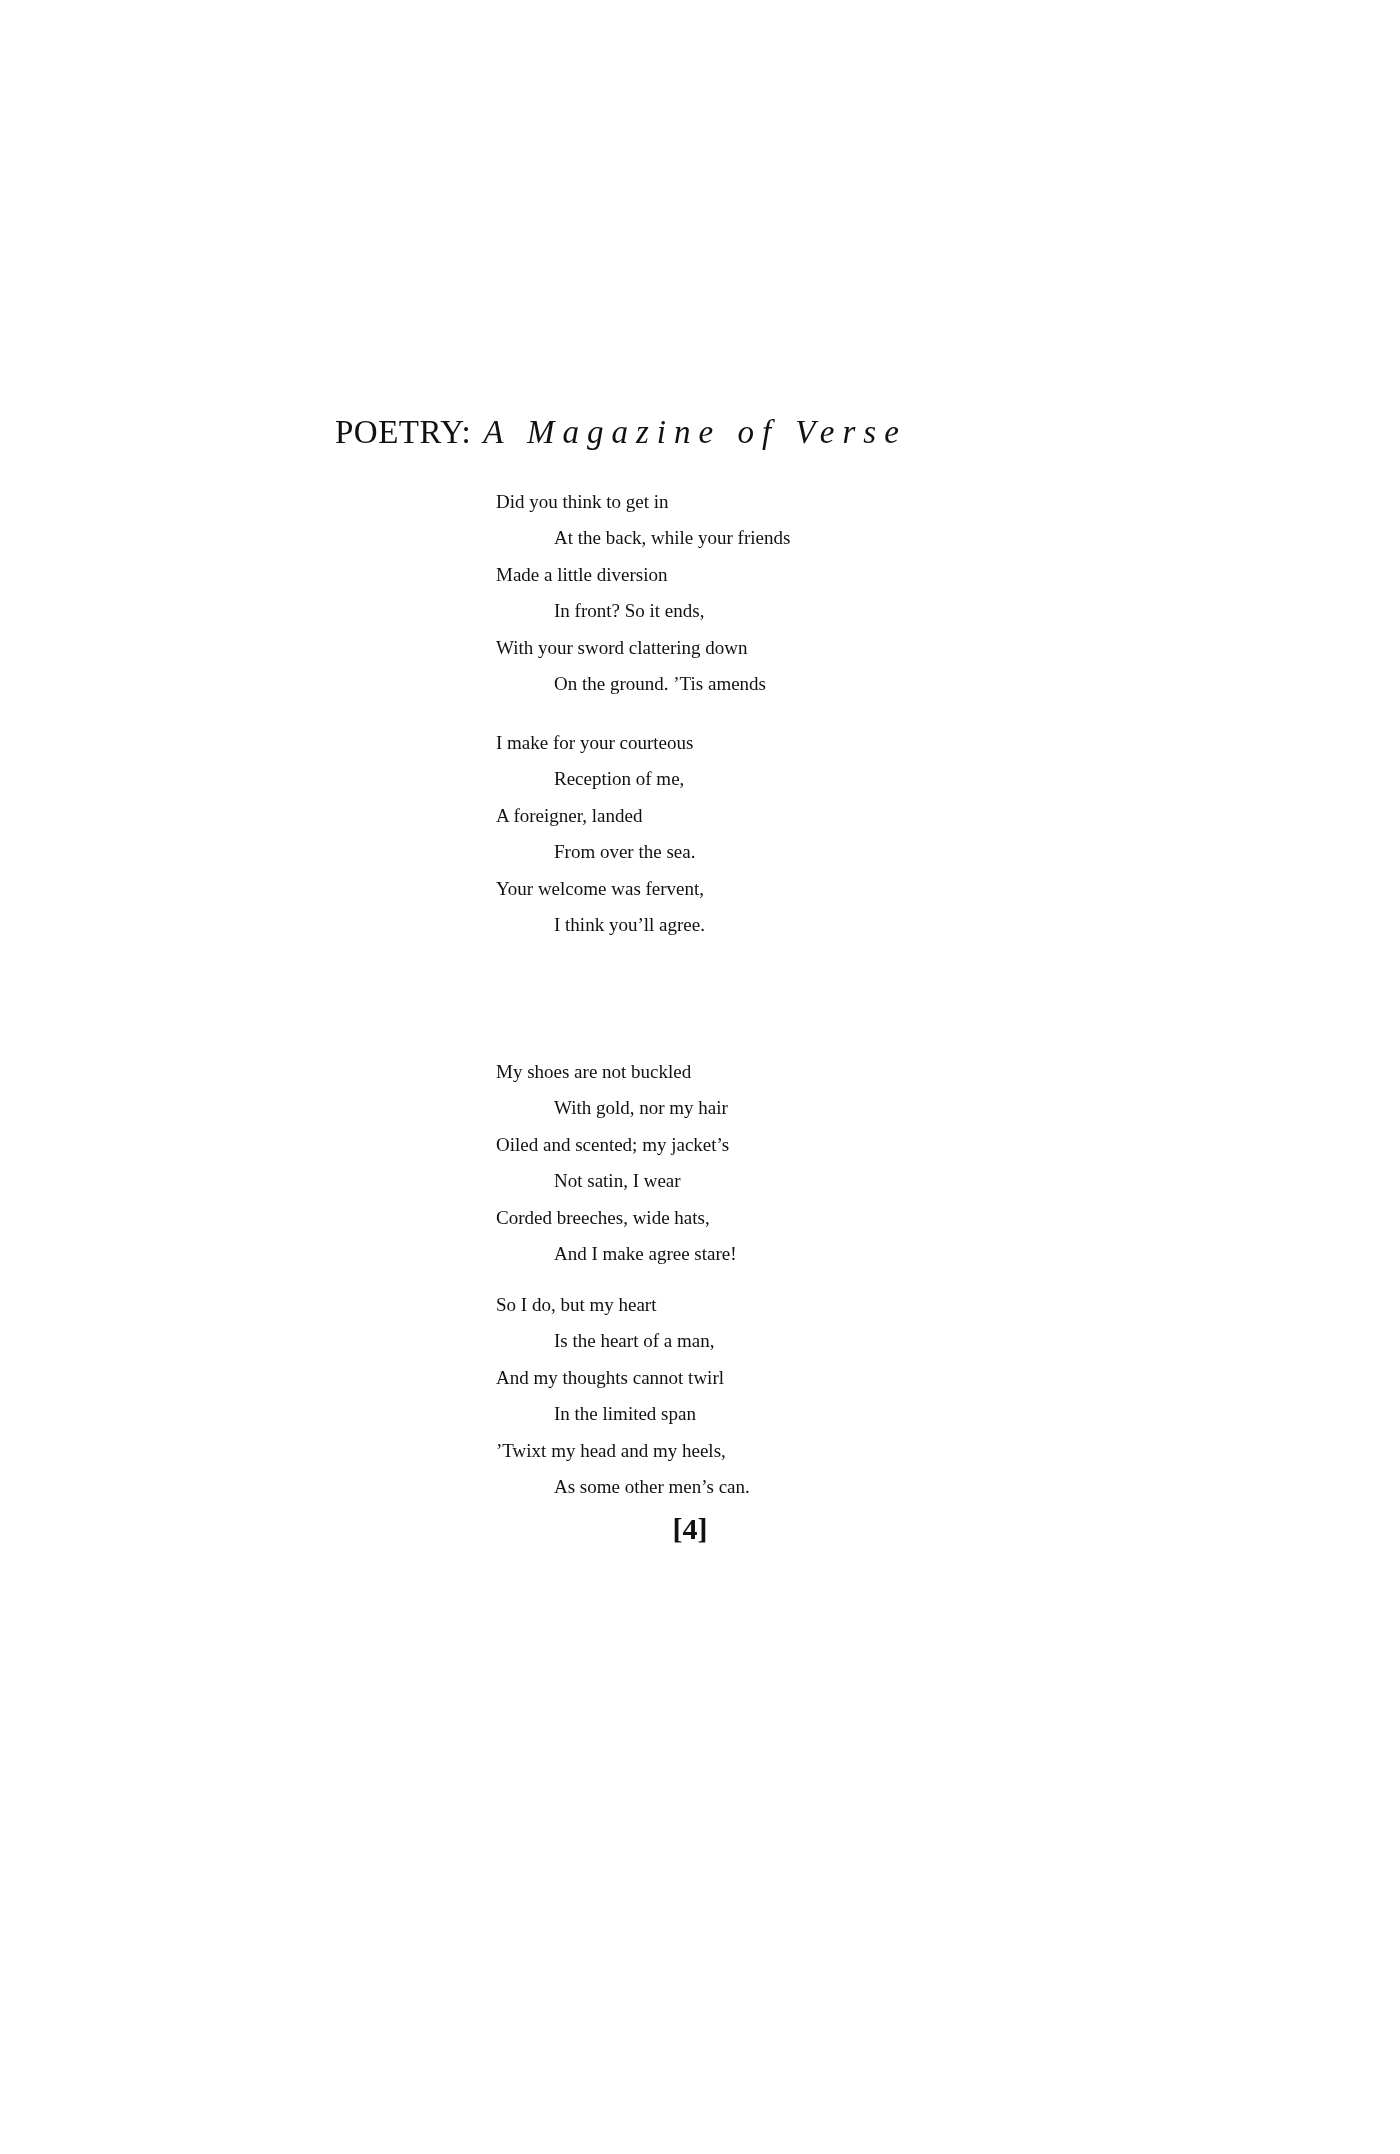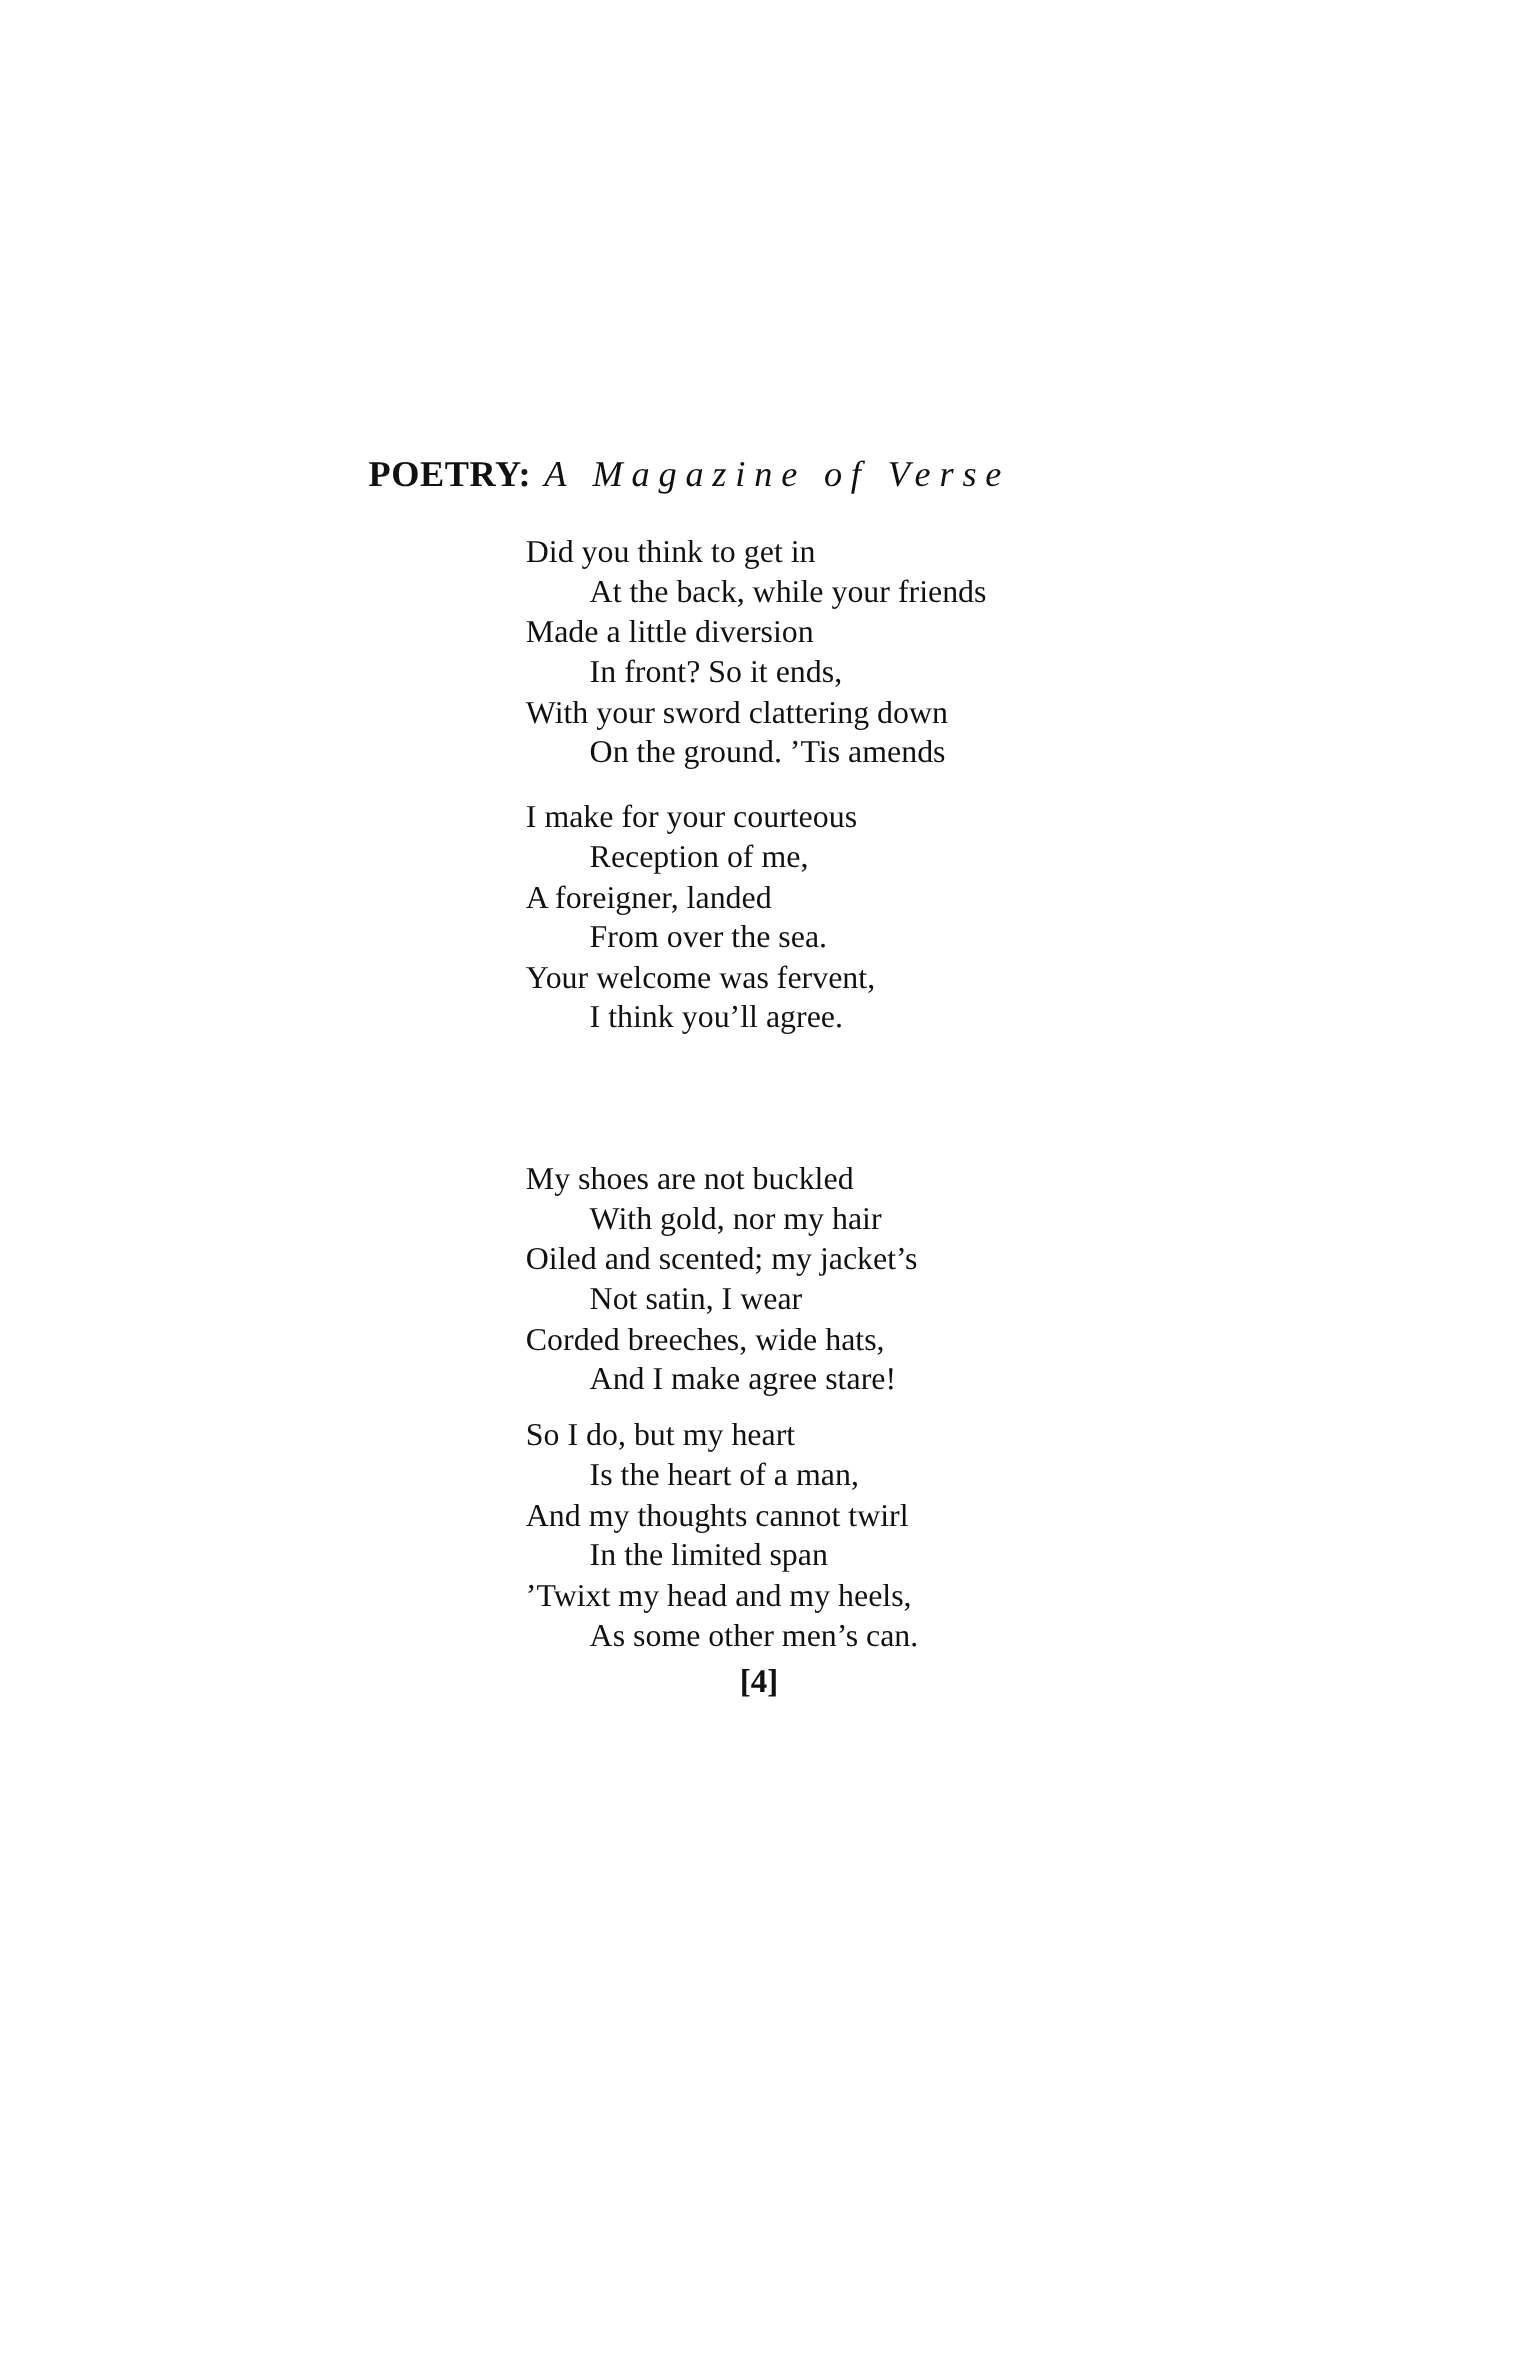--- a/index.html
+++ b/index.html
@@ -5,27 +5,27 @@
   html, body { margin: 0; padding: 0; background: #ffffff; }
   body {
     width: 1400px; height: 2154px; position: relative; overflow: hidden;
     font-family: "Liberation Serif", "DejaVu Serif", serif;
     color: #111111;
   }
   .header {
     position: absolute; left: 335px; top: 412px;
     font-size: 33px; white-space: nowrap; line-height: 40px;
   }
-  .header .journal { letter-spacing: 0.5px; font-weight: bold; }
+  .header .journal { letter-spacing: 0.5px; }
   .header .subtitle {
     font-style: italic; letter-spacing: 8px; margin-left: 12px;
   }
   .stanza { position: absolute; left: 478px; }
   .line {
-    font-size: 29px; line-height: 36.4px; white-space: nowrap; height: 36.4px;
+    font-size: 19px; line-height: 36.4px; white-space: nowrap; height: 36.4px; margin-left: 18px;
   }
   .line.indent { padding-left: 58px; }
   .pagenum {
     position: absolute; left: 0; width: 100%; top: 1512px;
     text-align: center; font-size: 30px; font-weight: bold;
   }
   .pagenum span { position: relative; left: -10px; }
 </style>
 </head>
 <body>

